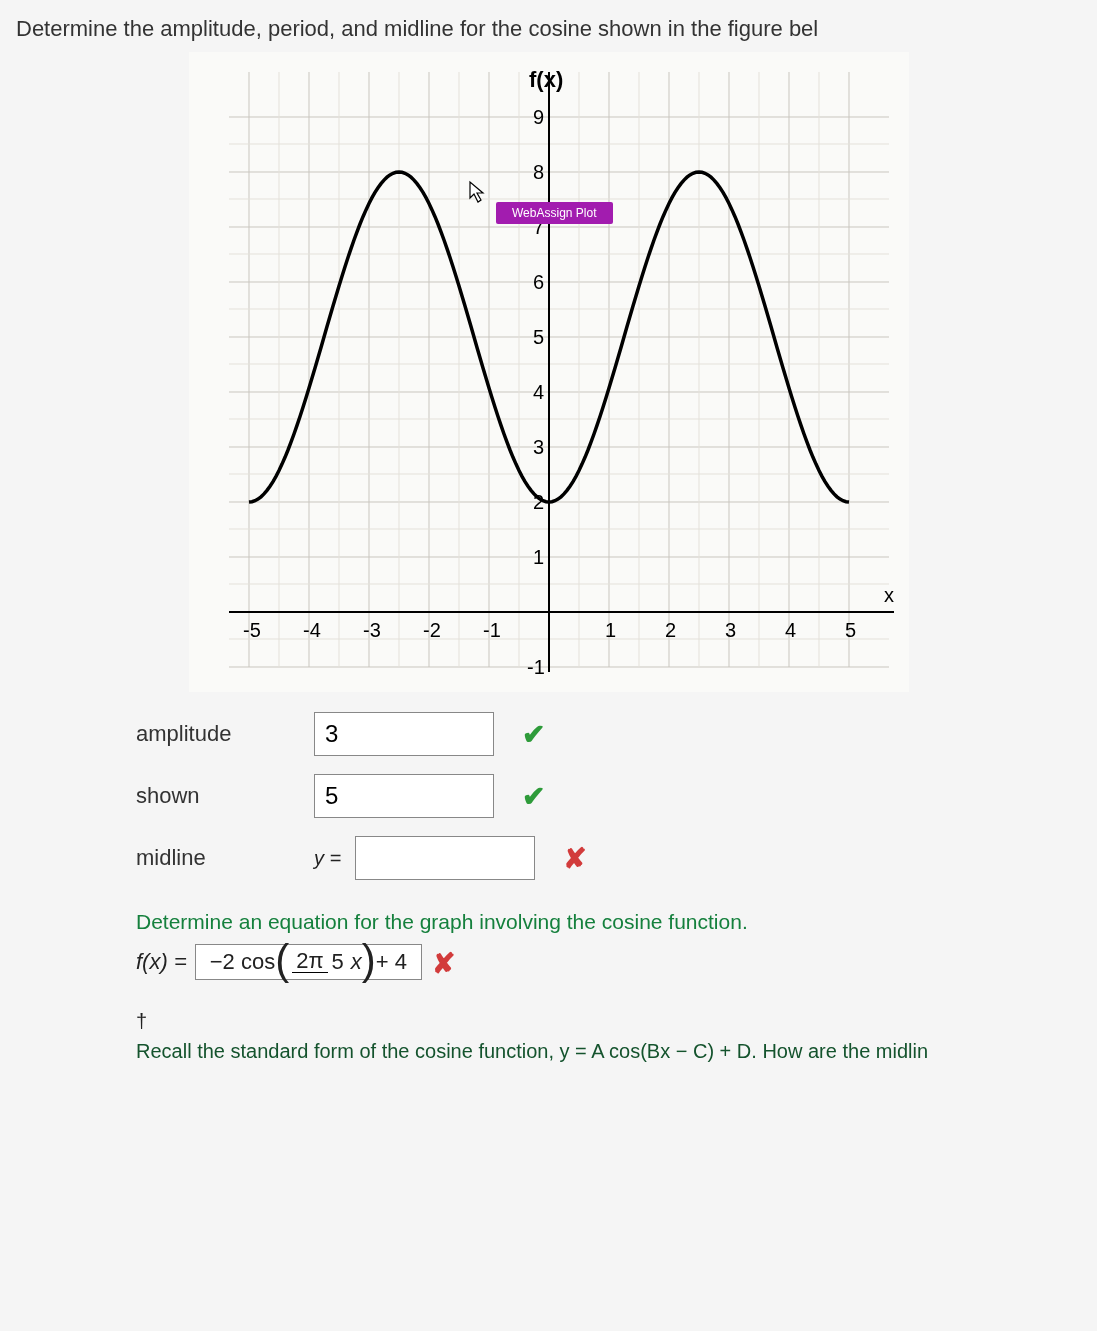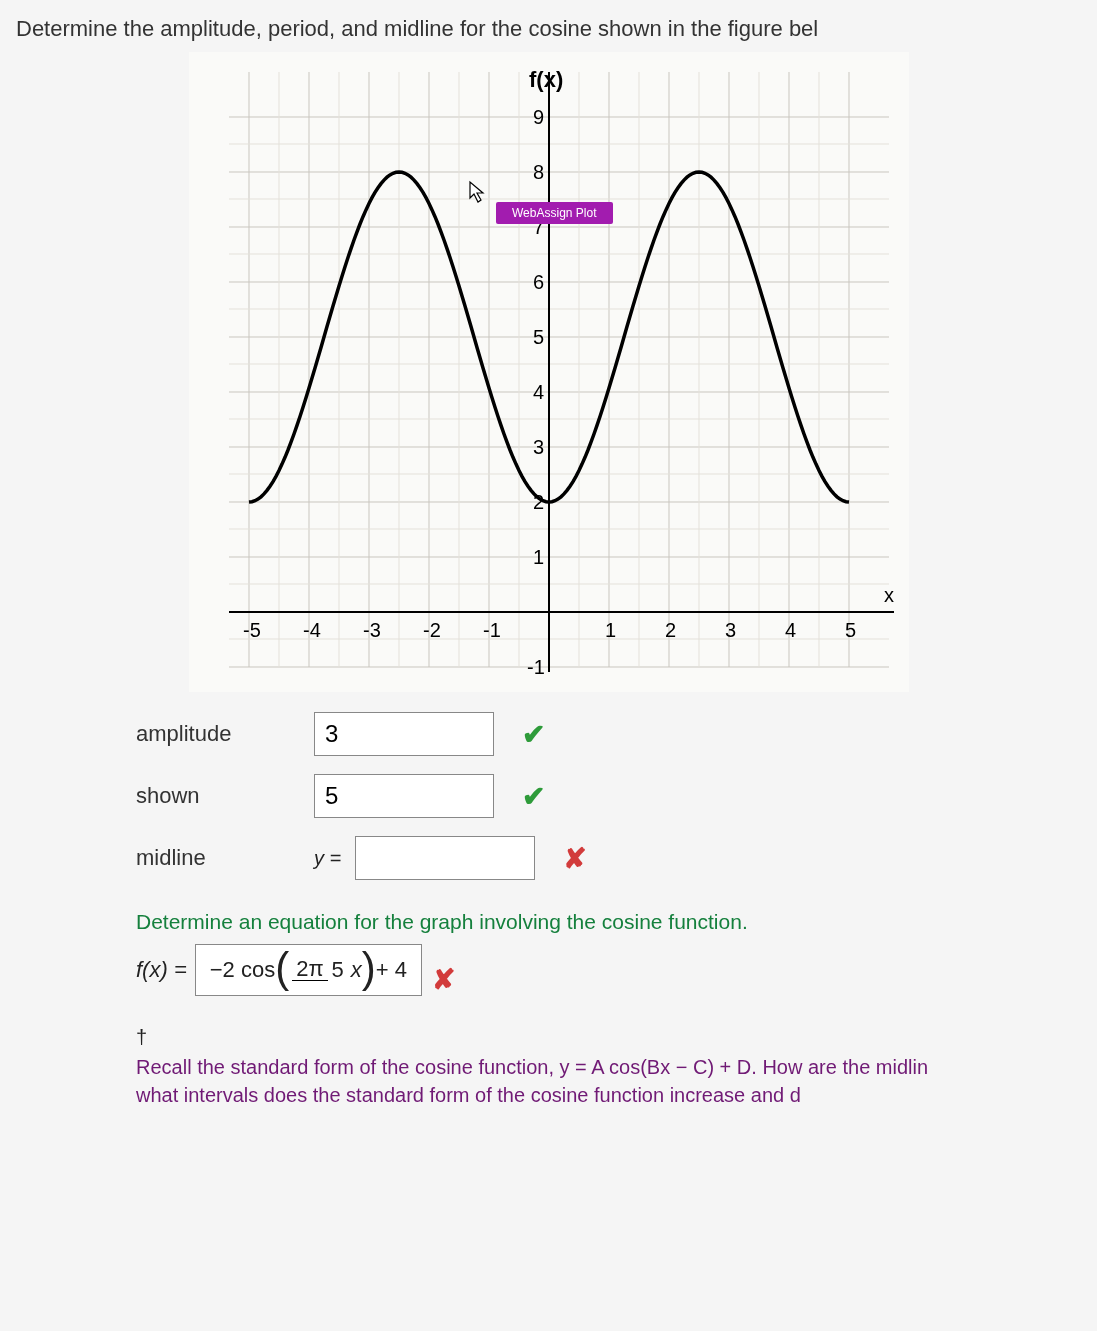--- a/index.html
+++ b/index.html
@@ -69,21 +69,21 @@
     align-items: center;
   }
   .fx-pre {
     font-style: italic;
     margin-right: 8px;
     font-size: 22px;
   }
   .fx-box {
     border: 1px solid #888;
     background: #fff;
-    padding: 8px 14px;
+    padding: 0 14px;
     display: inline-flex;
     align-items: center;
     font-size: 22px;
   }
   .frac {
     display: inline-flex;
     flex-direction: row;
     align-items: center;
     vertical-align: middle;
     margin: 0 3px;
@@ -98,21 +98,21 @@
     position: relative;
     top: -2px;
   }
   .dagger {
     margin: 30px 0 4px 120px;
     font-size: 20px;
   }
   .hint {
     margin: 0 120px 0 120px;
     font-size: 20px;
-    color: #701a75;
+    color: #14532d;
     line-height: 1.4;
   }
   .tooltip {
     position: absolute;
     background: #a21caf;
     color: #fff;
     padding: 4px 16px;
     font-size: 12px;
     border-radius: 2px;
   }
@@ -262,14 +262,13 @@
     <span style="font-style:italic">x</span>
     <span class="paren">)</span>
     <span> + 4</span>
   </span>
   <span class="mark cross" style="align-self:flex-end; margin-left:10px">✘</span>
 </div>
 
 <div class="dagger">†</div>
 <div class="hint">
   <span>Recall the standard form of the cosine function, y = A cos(Bx − C) + D. How are the midlin</span><br>
-  <span>what intervals does the standard form of the cosine function increase and d</span>
 </div>
 
 </body></html>

